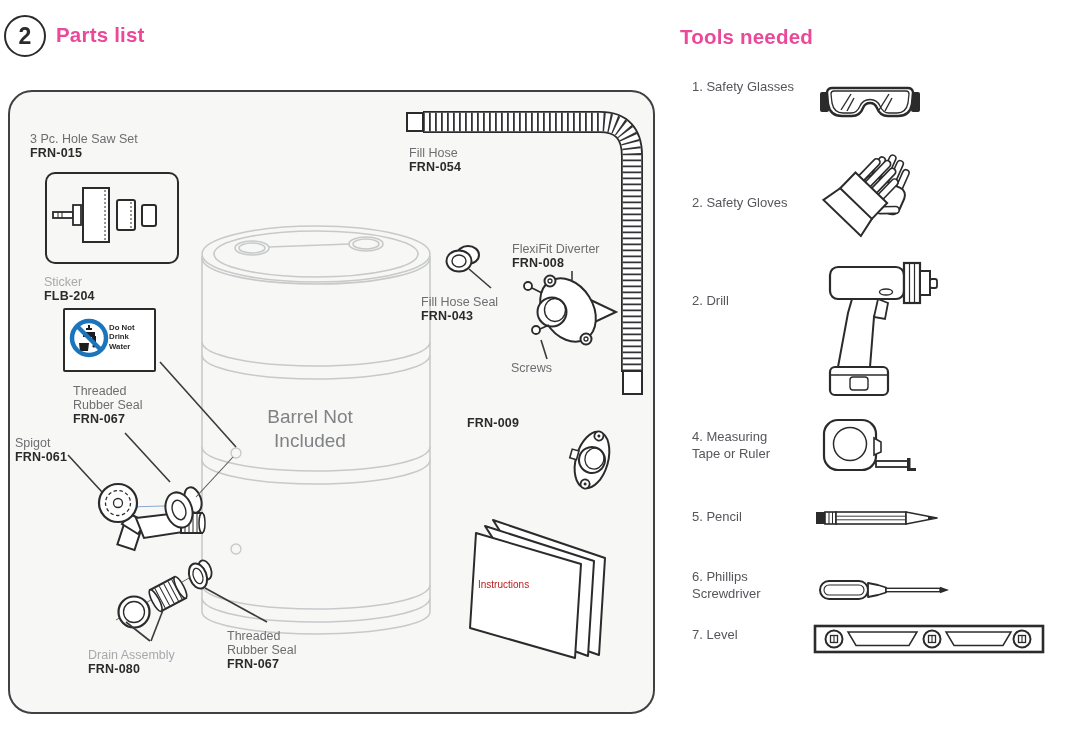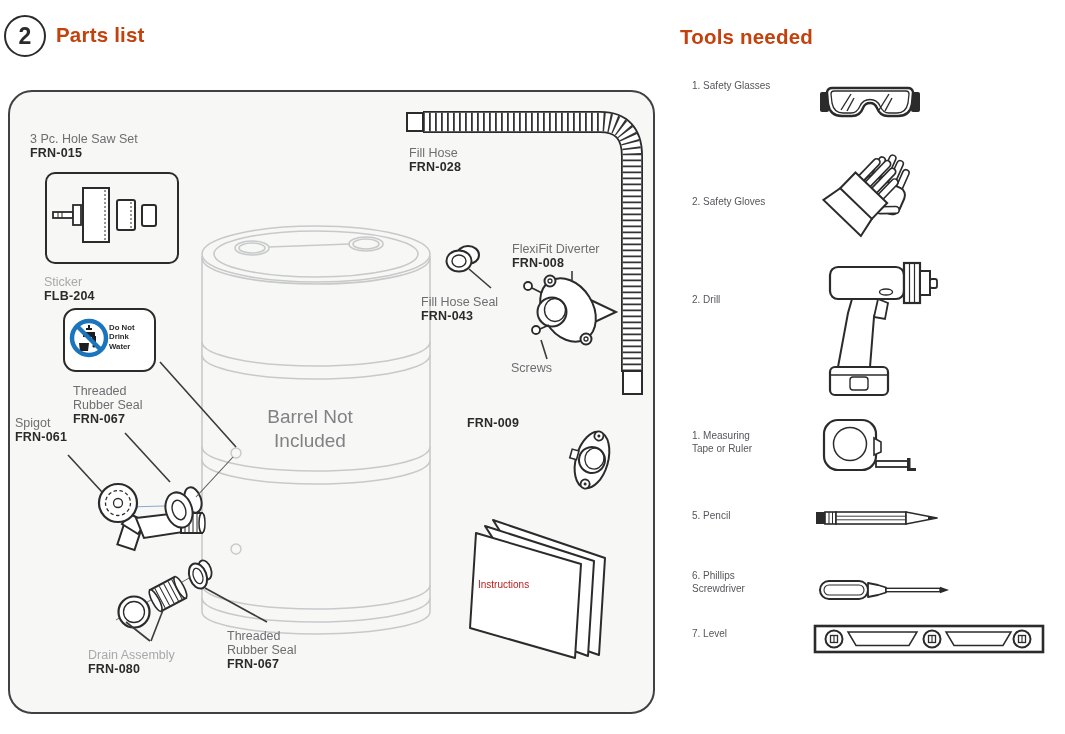--- a/index.html
+++ b/index.html
@@ -2,31 +2,31 @@
 <html><head>
 <meta charset="utf-8">
 <style>
   html,body{margin:0;padding:0}
   body{width:1065px;height:734px;position:relative;background:#fff;
        font-family:"Liberation Sans",sans-serif;overflow:hidden;color:#2b2b2c}
   .pre{white-space:pre-line}
   .step-circle{position:absolute;left:4px;top:15px;width:38px;height:38px;border:2.4px solid #2b2b2c;
        border-radius:50%;display:flex;align-items:center;justify-content:center;
        font-size:23px;font-weight:bold;background:#fff}
-  .sec-title{position:absolute;font-size:20.5px;font-weight:bold;color:#c2410c;letter-spacing:.2px}
+  .sec-title{position:absolute;font-size:20.5px;font-weight:bold;color:#ec4899;letter-spacing:.2px}
   .panel{position:absolute;left:8px;top:90px;width:643px;height:620px;background:#f7f7f5;
        border:2px solid #414042;border-radius:24px}
   .plabel{position:absolute;text-align:left;font-size:12.5px;line-height:1.12;color:#6d6e71}
   .plabel .code{font-weight:bold;color:#2b2b2c;letter-spacing:.2px}
   .plabel.light .name{color:#a7a9ac}
   .note{position:absolute;text-align:center;font-size:19px;line-height:1.25;color:#808285}
-  .tool-label{position:absolute;font-size:10px;color:#55565a;line-height:1.3;white-space:pre-line}
+  .tool-label{position:absolute;font-size:13px;color:#55565a;line-height:1.3;white-space:pre-line}
   .inner-box{position:absolute;left:45px;top:172px;width:130px;height:88px;border:2px solid #2b2b2c;border-radius:10px}
   .sticker{position:absolute;left:63px;top:308px;width:89px;height:60px;background:#fff;
-       border:2px solid #2b2b2c;border-radius:13px}
+       border:2px solid #2b2b2c;border-radius:2px}
   .sticker-text{position:absolute;left:44px;top:13px;width:42px;font-size:7.8px;font-weight:bold;
        line-height:1.2;color:#2b2b2c;white-space:pre-line}
   svg{position:absolute;overflow:visible}
 </style>
 </head>
 <body>
 
 <div class="step-circle">
   <span>2</span>
 </div>
@@ -76,21 +76,21 @@
 Drink
 Water</div>
 </div>
 
 <div class="plabel" style="left:73px;top:384px;width:120px">
   <div class="name pre">Threaded
 Rubber Seal</div>
   <div class="code">FRN-067</div>
 </div>
 
-<div class="plabel" style="left:15px;top:416px;width:80px">
+<div class="plabel" style="left:15px;top:436px;width:80px">
   <div class="name">Spigot</div>
   <div class="code">FRN-061</div>
 </div>
 
 <svg style="left:198px;top:224px" width="236" height="422" viewBox="0 0 236 422">
   <g fill="none" stroke="#c8c9cb" stroke-width="1.6">
     <ellipse cx="118" cy="30" rx="114" ry="28"></ellipse>
     <ellipse cx="118" cy="30" rx="102" ry="23"></ellipse>
     <ellipse cx="54" cy="24" rx="17" ry="7"></ellipse>
       <ellipse cx="54" cy="24" rx="13" ry="5"></ellipse>
@@ -109,21 +109,21 @@
     <path d="M4,388 A114,22 0 0 0 232,388"></path>
     <circle cx="38" cy="229" r="5" stroke-width="1.4"></circle>
     <circle cx="38" cy="325" r="5" stroke-width="1.4"></circle>
   </g>
 </svg>
 <div class="note pre" style="left:250px;top:405px;width:120px">Barrel Not
 Included</div>
 
 <div class="plabel" style="left:409px;top:146px;width:120px">
   <div class="name">Fill Hose</div>
-  <div class="code">FRN-028</div>
+  <div class="code">FRN-054</div>
 </div>
 <svg style="left:395px;top:100px" width="265" height="300" viewBox="0 0 265 300">
   <path d="M28,22 L205,22 Q237,22 237,56 L237,272" fill="none" stroke="#2b2b2c" stroke-width="22"></path>
   <path d="M28,22 L205,22 Q237,22 237,56 L237,272" fill="none" stroke="#ffffff" stroke-width="18.5"></path>
   <path d="M28,22 L205,22 Q237,22 237,56 L237,272" fill="none" stroke="#333335" stroke-width="18.5" stroke-dasharray="1.8 4.2"></path>
   <rect x="12" y="13" width="16" height="18" fill="#fff" stroke="#2b2b2c" stroke-width="2"></rect>
   <rect x="228" y="271" width="19" height="23" fill="#fff" stroke="#2b2b2c" stroke-width="2"></rect>
 </svg>
 
 <div class="plabel" style="left:421px;top:295px;width:120px">
@@ -319,21 +319,21 @@
   <rect x="28" y="122" width="18" height="13" rx="3" fill="#fff" stroke="#2b2b2c" stroke-width="1.4"></rect>
   <rect x="8" y="12" width="74" height="32" rx="8" fill="#fff" stroke="#2b2b2c" stroke-width="2.2"></rect>
   <rect x="82" y="8" width="16" height="40" fill="#fff" stroke="#2b2b2c" stroke-width="2.2"></rect>
   <line x1="87.5" y1="9" x2="87.5" y2="47" stroke="#2b2b2c" stroke-width="1.2"></line>
   <line x1="92.5" y1="9" x2="92.5" y2="47" stroke="#2b2b2c" stroke-width="1.2"></line>
   <rect x="98" y="16" width="10" height="24" fill="#fff" stroke="#2b2b2c" stroke-width="2"></rect>
   <rect x="108" y="24" width="7" height="9" rx="2" fill="#fff" stroke="#2b2b2c" stroke-width="1.8"></rect>
   <ellipse cx="64" cy="37" rx="6.5" ry="3" fill="#fff" stroke="#2b2b2c" stroke-width="1.4"></ellipse>
 </svg>
 
-<div class="tool-label" style="left:692px;top:429px">1. Measuring
+<div class="tool-label" style="left:692px;top:429px">4. Measuring
 Tape or Ruler</div>
 <svg style="left:818px;top:418px" width="102" height="62" viewBox="0 0 102 62">
   <rect x="6" y="2" width="52" height="50" rx="14" fill="#fff" stroke="#2b2b2c" stroke-width="2.2"></rect>
   <circle cx="32" cy="26" r="16.5" fill="none" stroke="#2b2b2c" stroke-width="1.5"></circle>
   <polygon points="56,20 63,24 63,34 56,37" fill="#fff" stroke="#2b2b2c" stroke-width="1.6"></polygon>
   <rect x="58" y="43" width="32" height="6" fill="#fff" stroke="#2b2b2c" stroke-width="1.8"></rect>
   <rect x="89" y="40" width="3.5" height="13" fill="#2b2b2c"></rect>
   <rect x="92" y="50" width="6" height="3" fill="#2b2b2c"></rect>
 </svg>
 

